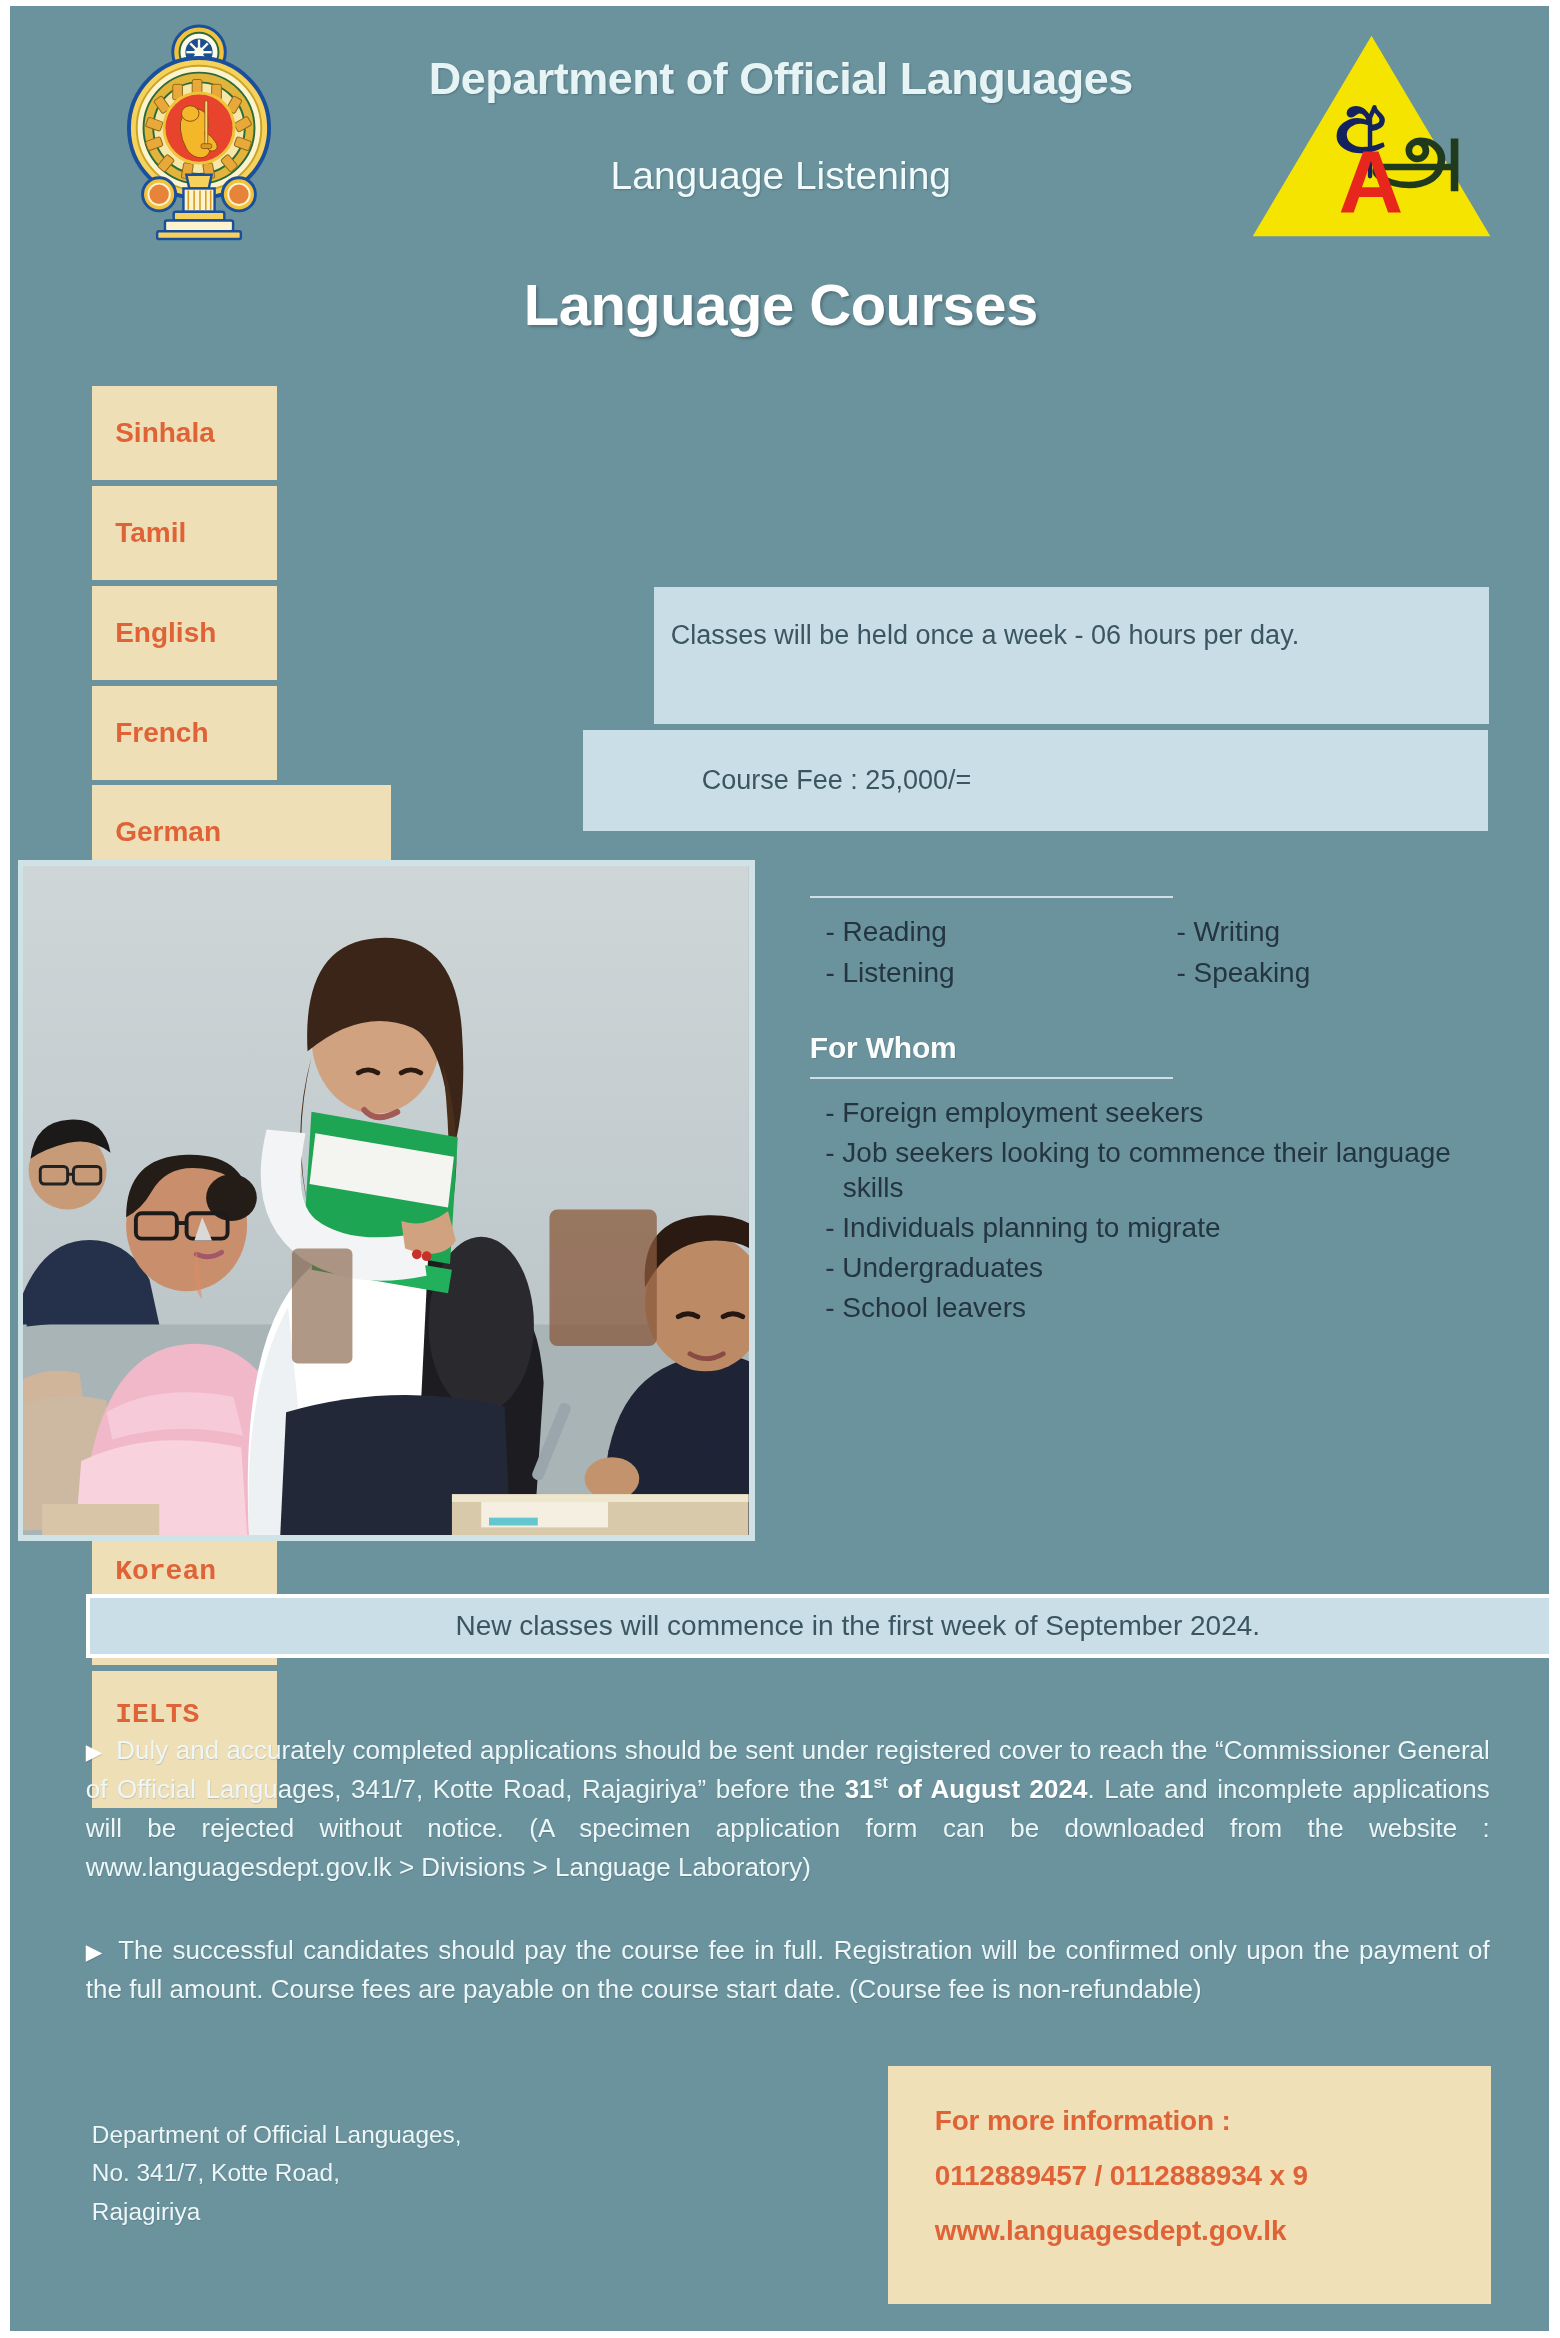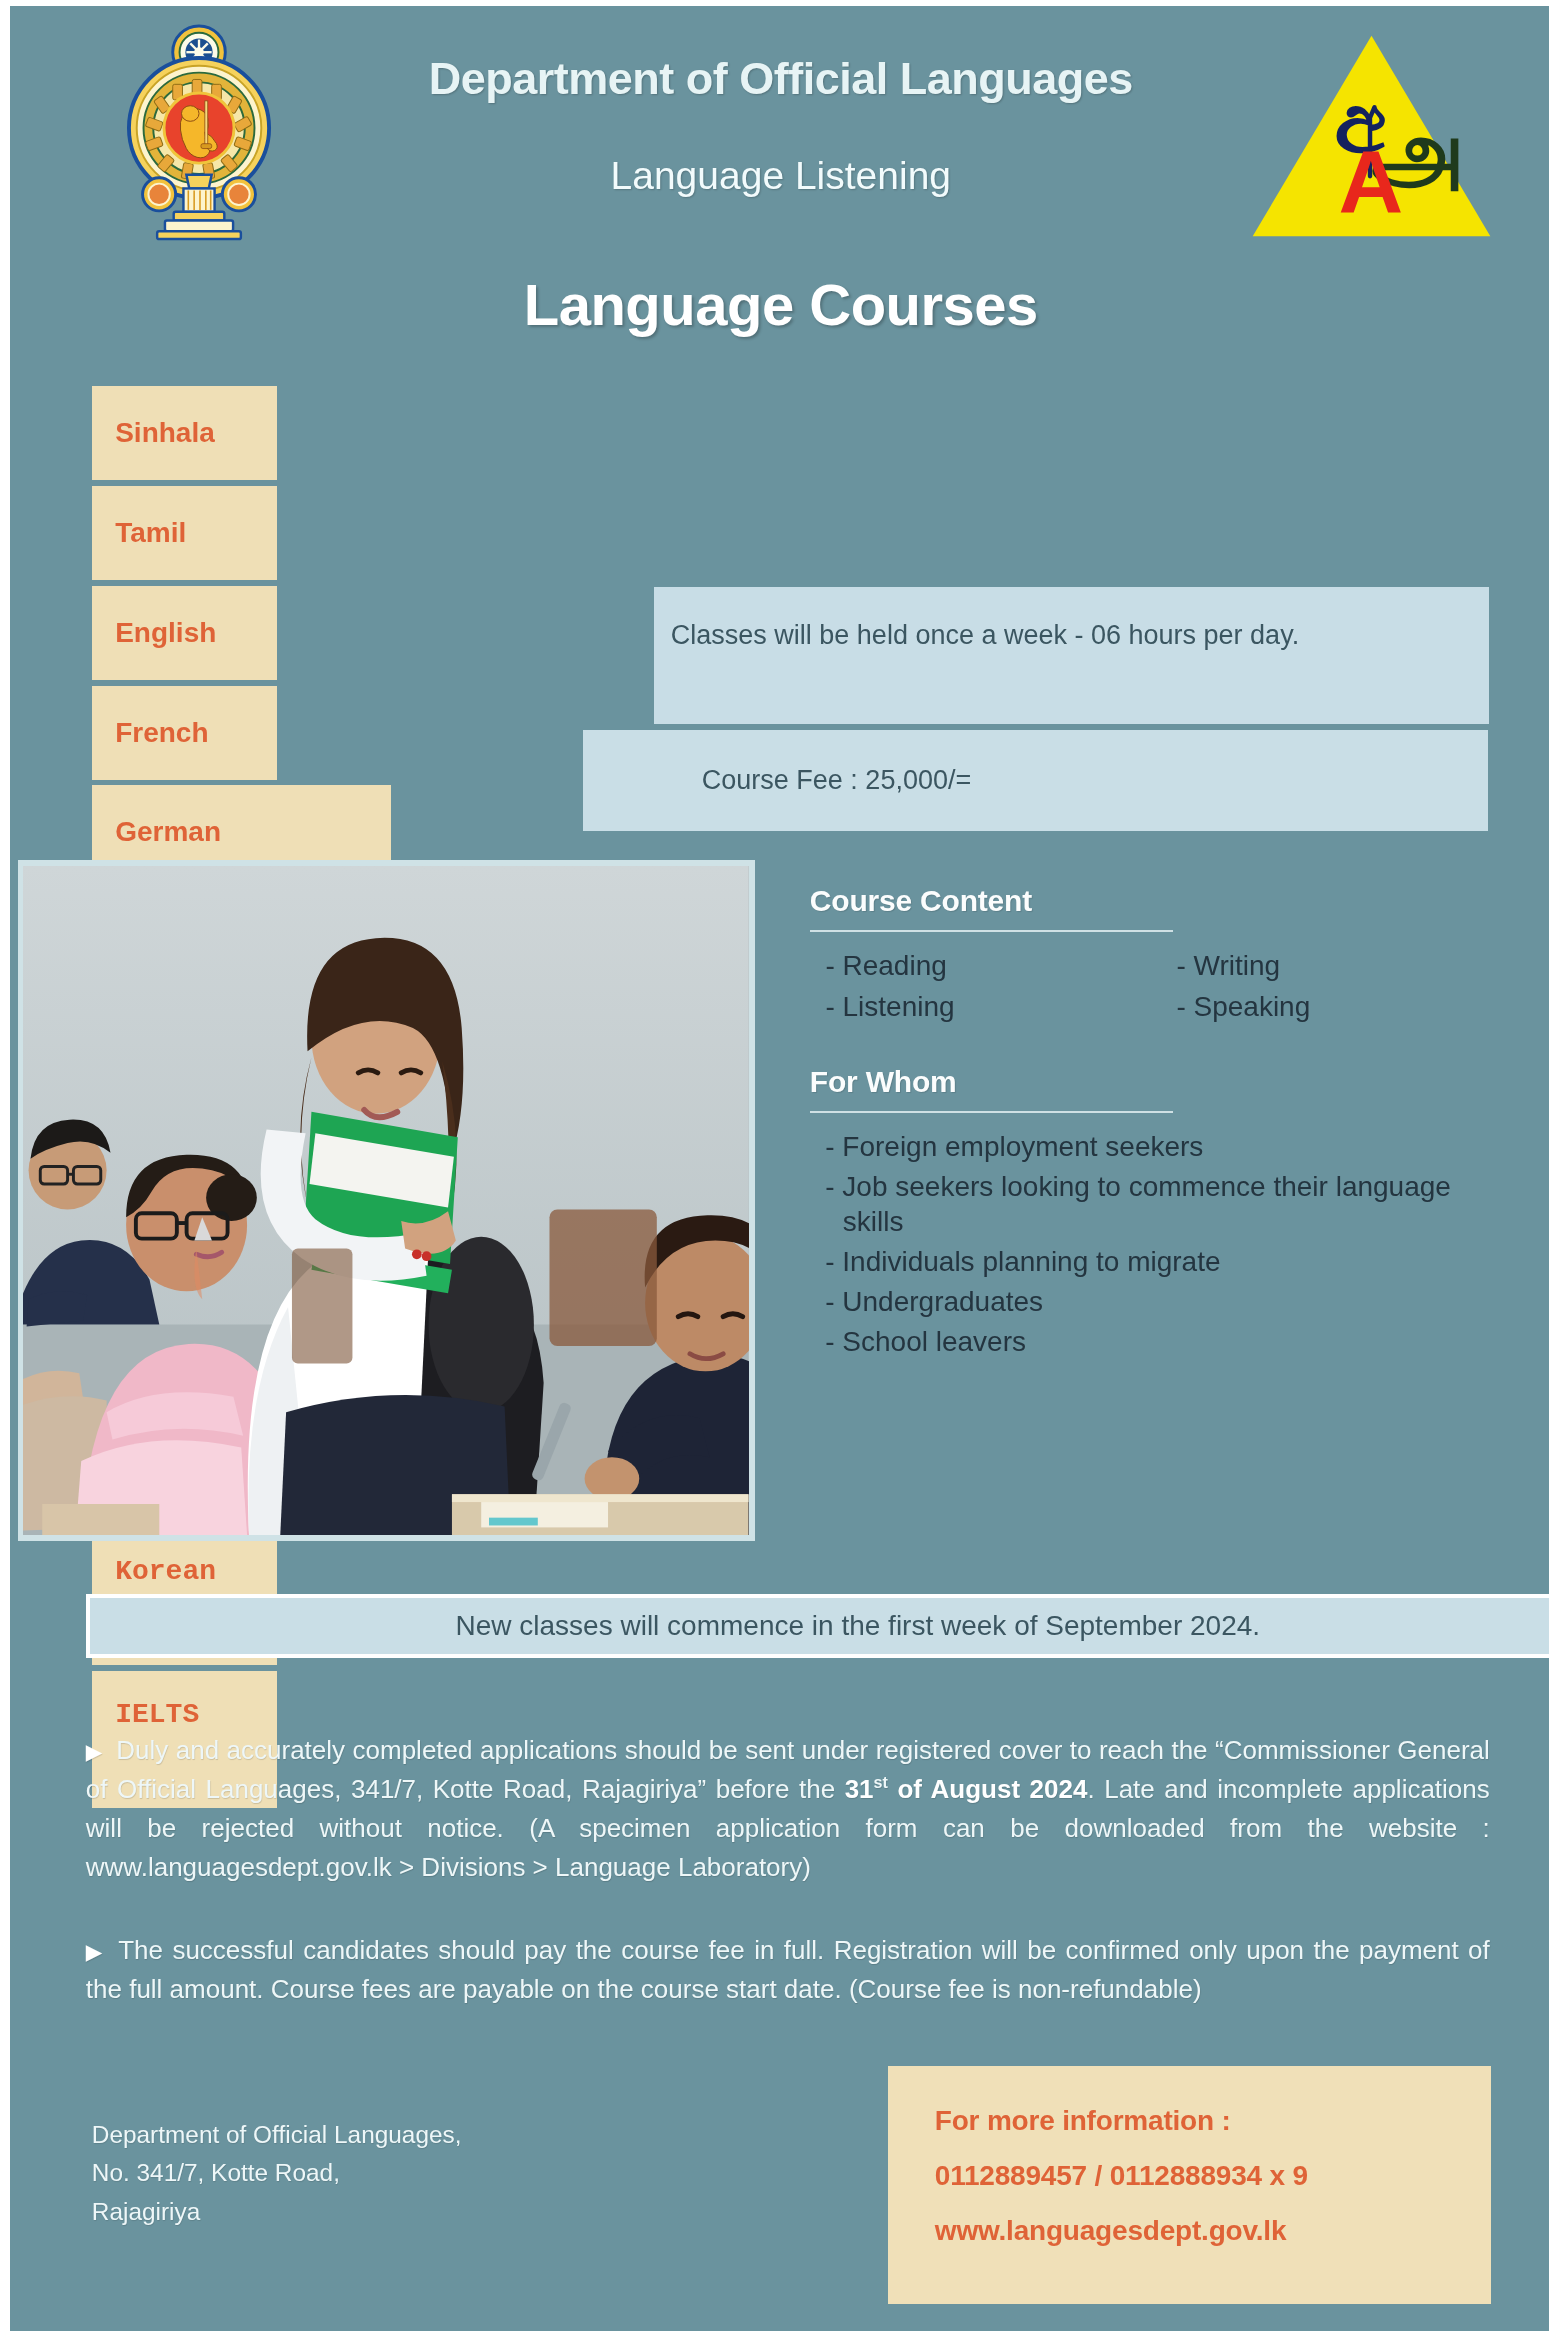--- a/index.html
+++ b/index.html
@@ -356,21 +356,20 @@
 
         <rect x="540" y="352" width="110" height="140" rx="8" fill="#8a5a3c" opacity="0.75"></rect>
         <rect x="276" y="392" width="62" height="118" rx="6" fill="#7c5437" opacity="0.6"></rect>
       </svg>
     </div>
   </div>
 
   <div class="right-col">
 
     <div>
-      <div class="sec-head">Course Content</div>
       <div class="sec-rule"></div>
       <div class="cc-cols">
         <div class="cc-col">
           <div class="cc-item">- Reading</div>
           <div class="cc-item">- Listening</div>
         </div>
         <div class="cc-col">
           <div class="cc-item">- Writing</div>
           <div class="cc-item">- Speaking</div>
         </div>

